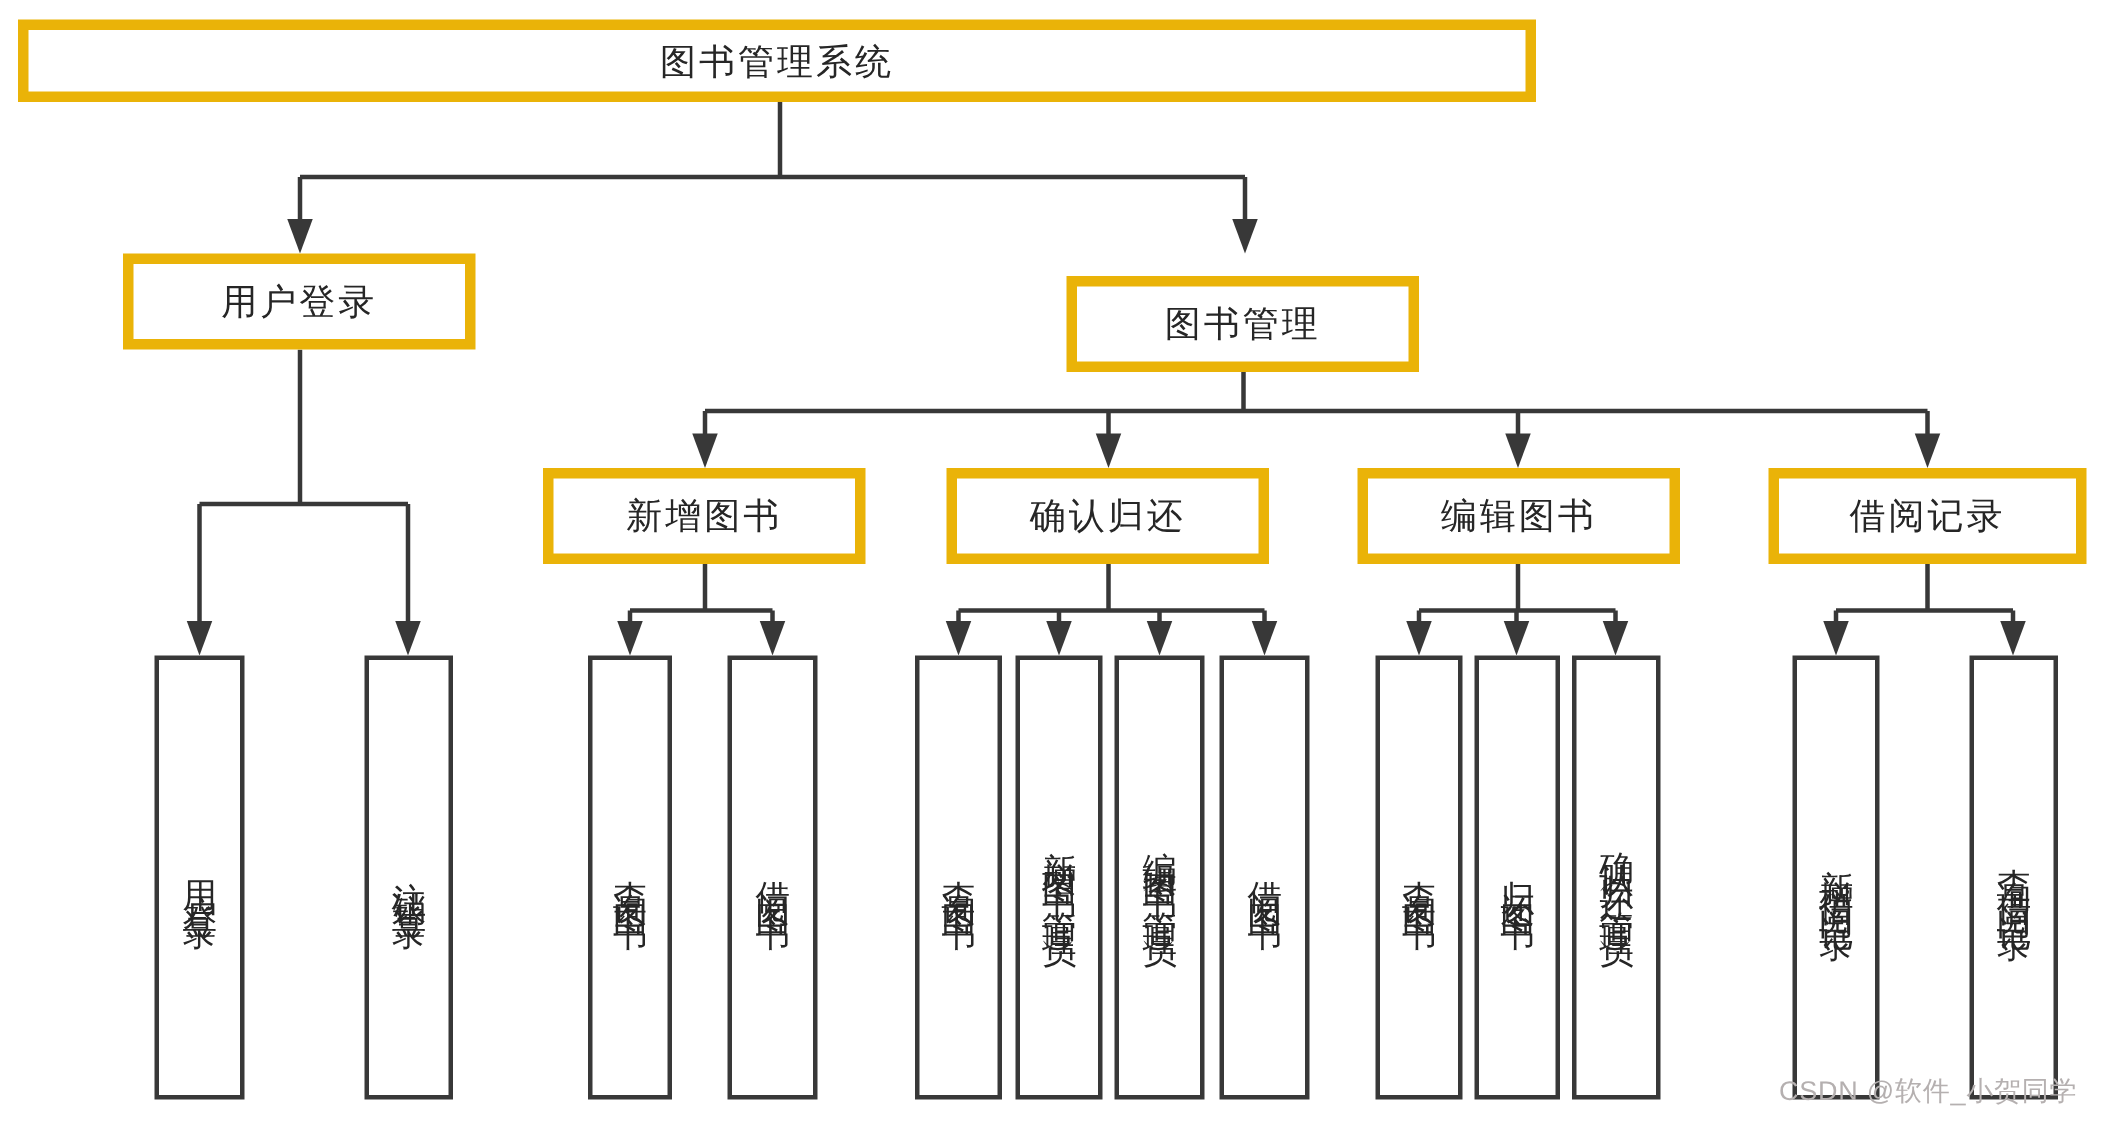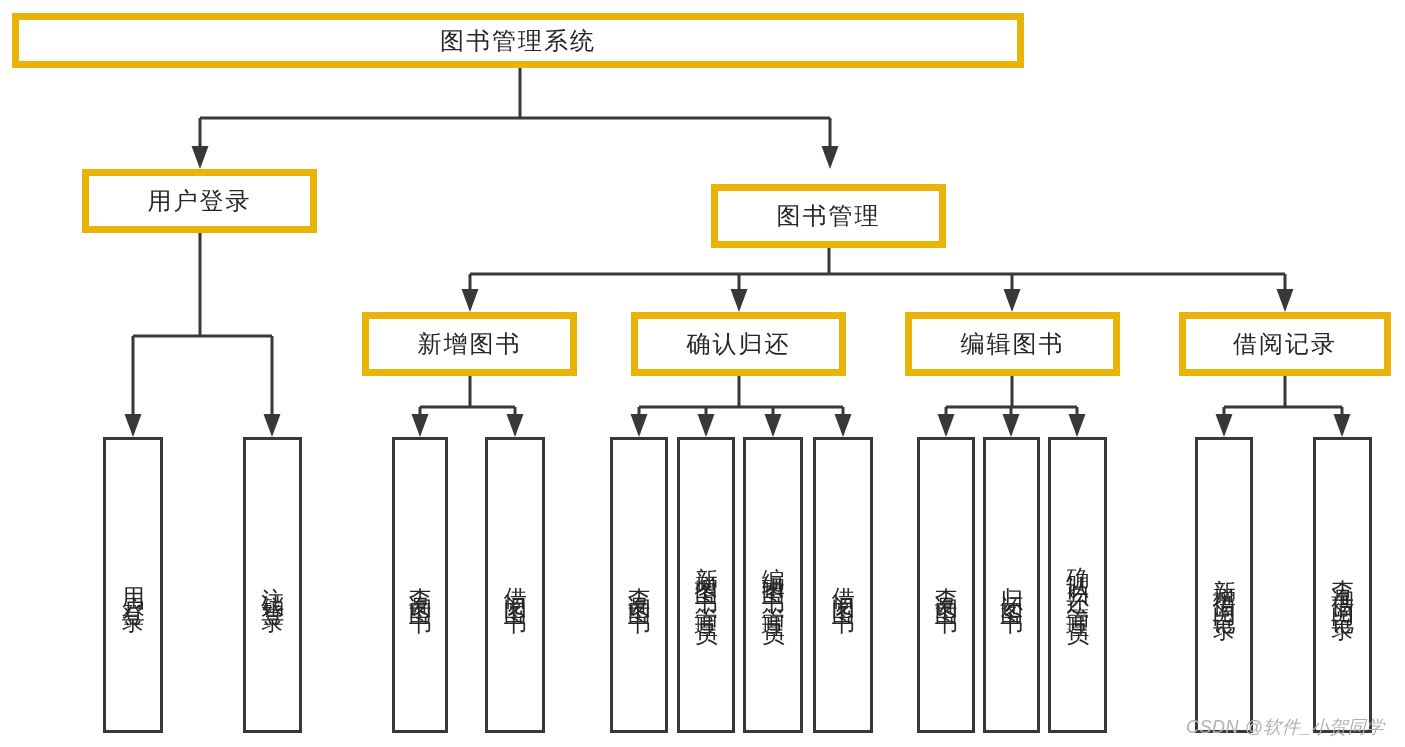--- a/index.html
+++ b/index.html
@@ -62,21 +62,20 @@
     position: absolute;
     left: 1186px;
     top: 714px;
     width: 215px;
     font-size: 18px;
     line-height: 26px;
     color: #b5b0b0;
     letter-spacing: 0.5px;
     white-space: nowrap;
     z-index: 5;
-    font-style: italic;
   }
 </style>
 </head>
 <body>
 
 <div id="canvas">
 
   <svg id="wires" width="1405" height="747" viewBox="0 0 1405 747">
     <g stroke="#383838" stroke-width="3" fill="none">
       <path d="M520 68 V118 M200 118 H830 M200 118 V163 M830 118 V163"></path>

